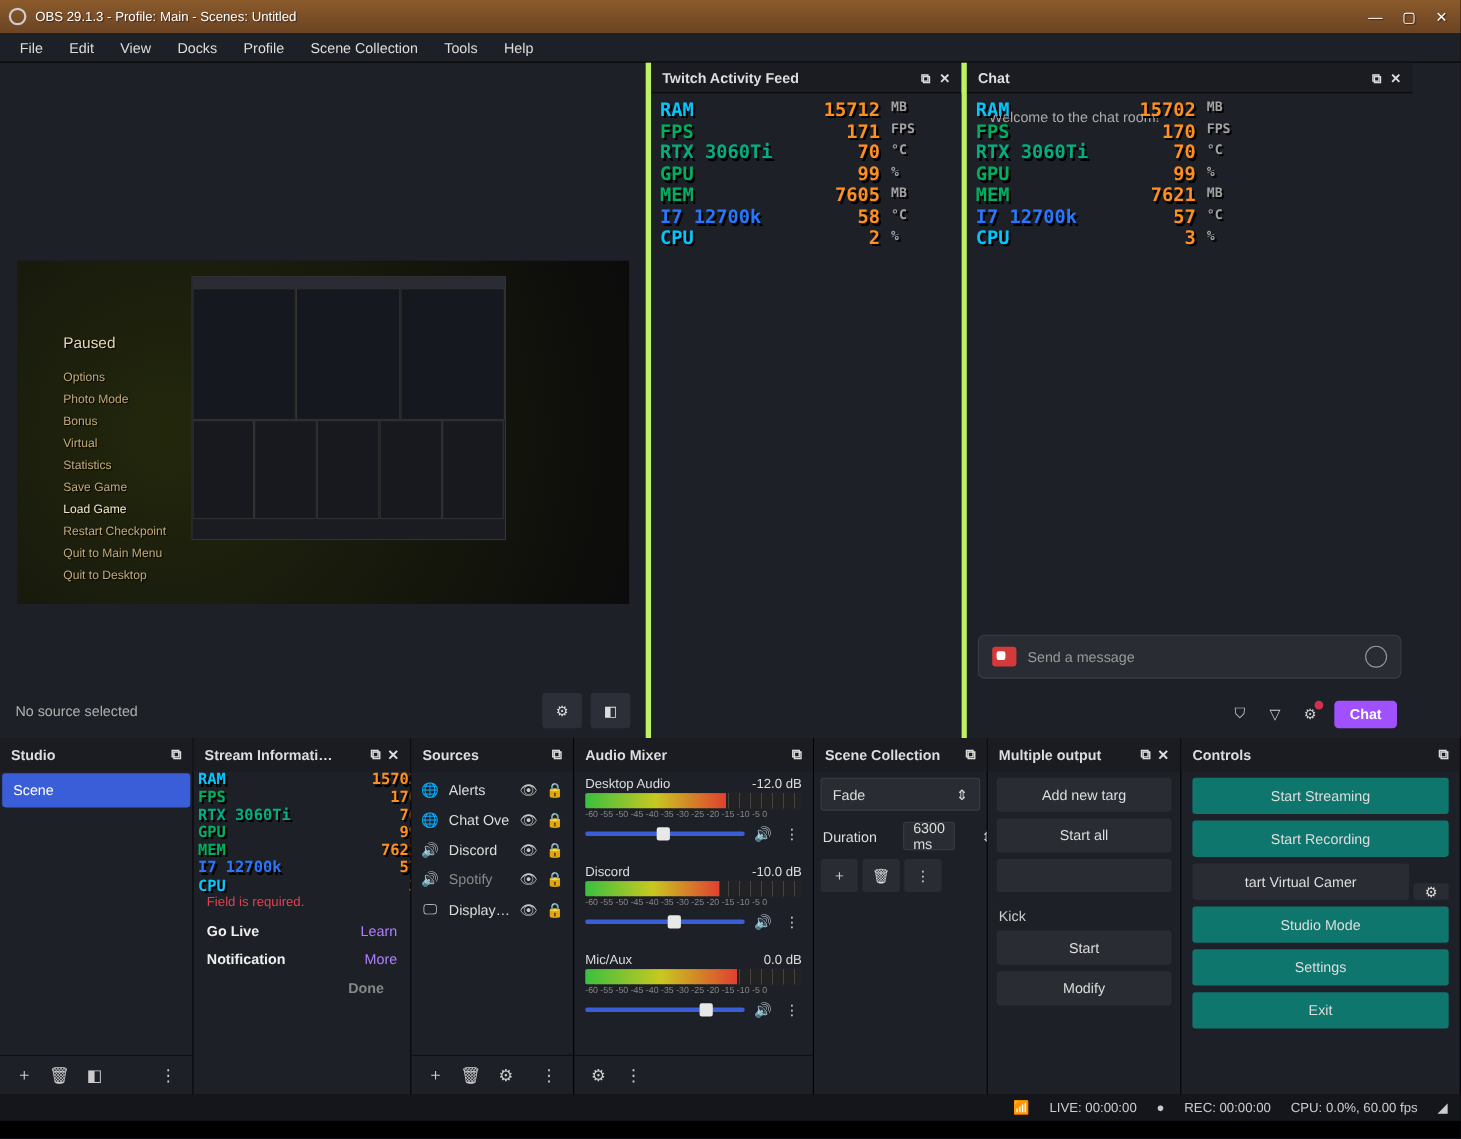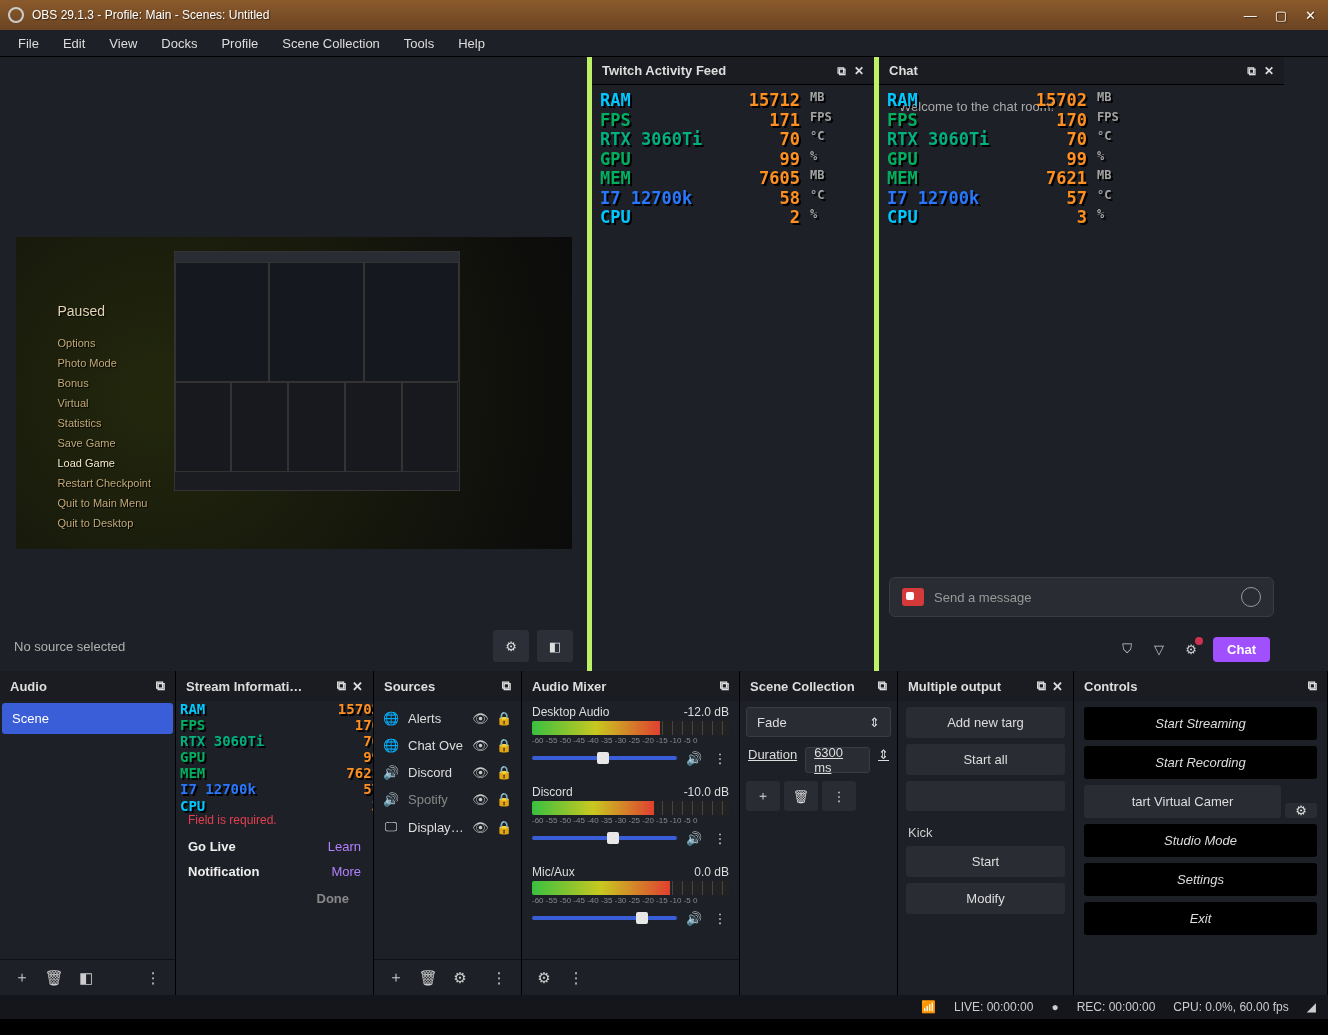--- a/index.html
+++ b/index.html
@@ -90,33 +90,33 @@
 .mx-scale::before { content:""; position:absolute; top:0; left:0; height:100%; background:linear-gradient(90deg,#3ac040,#c8c820,#e04030); }
 .mx-scale.l1::before{width:65%;} .mx-scale.l2::before{width:62%;} .mx-scale.l3::before{width:70%;}
 .mx-ticks { font-size:8px; color:#888; white-space:nowrap; margin-top:1px; }
 .mx-ctrl { display:flex; align-items:center; gap:8px; margin:4px 0 10px; }
 .mx-slider { flex:1; height:4px; background:#3a5dd8; border-radius:2px; position:relative; }
 .mx-slider .knob { position:absolute; top:-4px; width:12px; height:12px; background:#e8e8e8; border-radius:2px; }
 .mx-ic { width:18px; height:18px; display:flex; align-items:center; justify-content:center; }
 .trans { width:158px; }
 .tr-sel { margin:6px; height:30px; background:#2a2c33; border:1px solid #3a3c43; border-radius:3px; display:flex; align-items:center; padding:0 10px; }
 .tr-sel .v { flex:1; }
-.tr-dur { display:flex; gap:8px; padding:4px 8px;text-decoration:underline; }
+.tr-dur { display:flex; align-items:center; gap:24px; padding:4px 8px; }
 .tr-dur .in { flex:1; height:26px; background:#2a2c33; border:1px solid #3a3c43; border-radius:3px; display:flex; align-items:center; padding:0 8px; }
 .tr-btns { display:flex; gap:4px; padding:4px 6px; }
 .tr-btns .b { width:34px; height:30px; background:#2a2c33; border-radius:3px; display:flex; align-items:center; justify-content:center; }
 .multiout { width:176px; }
 .mo-btn { display:block; margin:6px 8px; padding:8px; background:#2a2c33; border-radius:3px; text-align:center; white-space:nowrap; overflow:hidden; }
 .mo-row { display:flex; gap:6px; padding:0 8px;flex-direction:column; }
 .mo-row .b { flex:1; padding:8px 4px; background:#2a2c33; border-radius:3px; text-align:center; }
 .mo-lbl { padding:14px 10px 6px; color:#ccc; }
 .mo-note { font-size:12px; color:#bbb; padding:6px 10px; position:absolute; bottom:6px; }
 .mo-note a { color:#4ab0ff; }
 .controls { flex:1; }
-.ctl-btn { display:block; margin:6px 10px; padding:9px; background:#000000; border-radius:3px; text-align:center;font-style:italic; }
+.ctl-btn { display:block; margin:6px 10px; padding:9px; background:#0f766e; border-radius:3px; text-align:center; }
 .ctl-split { display:flex; margin:6px 10px; gap:4px;align-items:flex-end; }
 .ctl-split .m { flex:1; padding:9px; background:#2a2c33; border-radius:3px; text-align:center; white-space:nowrap; overflow:hidden; }
 .ctl-split .g { width:32px; background:#2a2c33; border-radius:3px; display:flex; align-items:center; justify-content:center; }
 .status { height:24px; background:#14161b; display:flex; align-items:center; justify-content:flex-end; gap:18px; padding:0 12px; font-size:12px; color:#ccc; }
 .status .grow { flex:1; }
 .hw-sm { font-size:14px; }
 </style>
 </head>
 <body>
 
@@ -290,21 +290,21 @@
         <div class="chat-btn">Chat</div>
       </div>
     </div>
   </div>
 </div>
 
 <div class="dock-row">
 
   <div class="panel scenes">
     <div class="panel-hdr">
-        <div class="t">Audio</div>
+        <div class="t">Studio</div>
         <div class="ic">⧉</div>
       </div>
     <div class="panel-body">
       <div class="scene-list">
         <div class="scene-item">Scene</div>
       </div>
     </div>
     <div class="panel-tb">
       <div class="tb-btn">＋</div>
       <div class="tb-btn">🗑</div>

